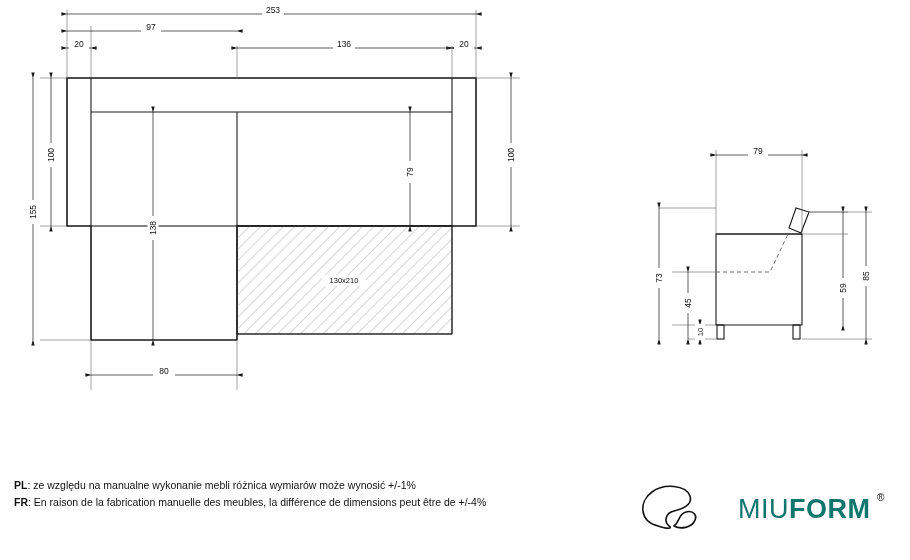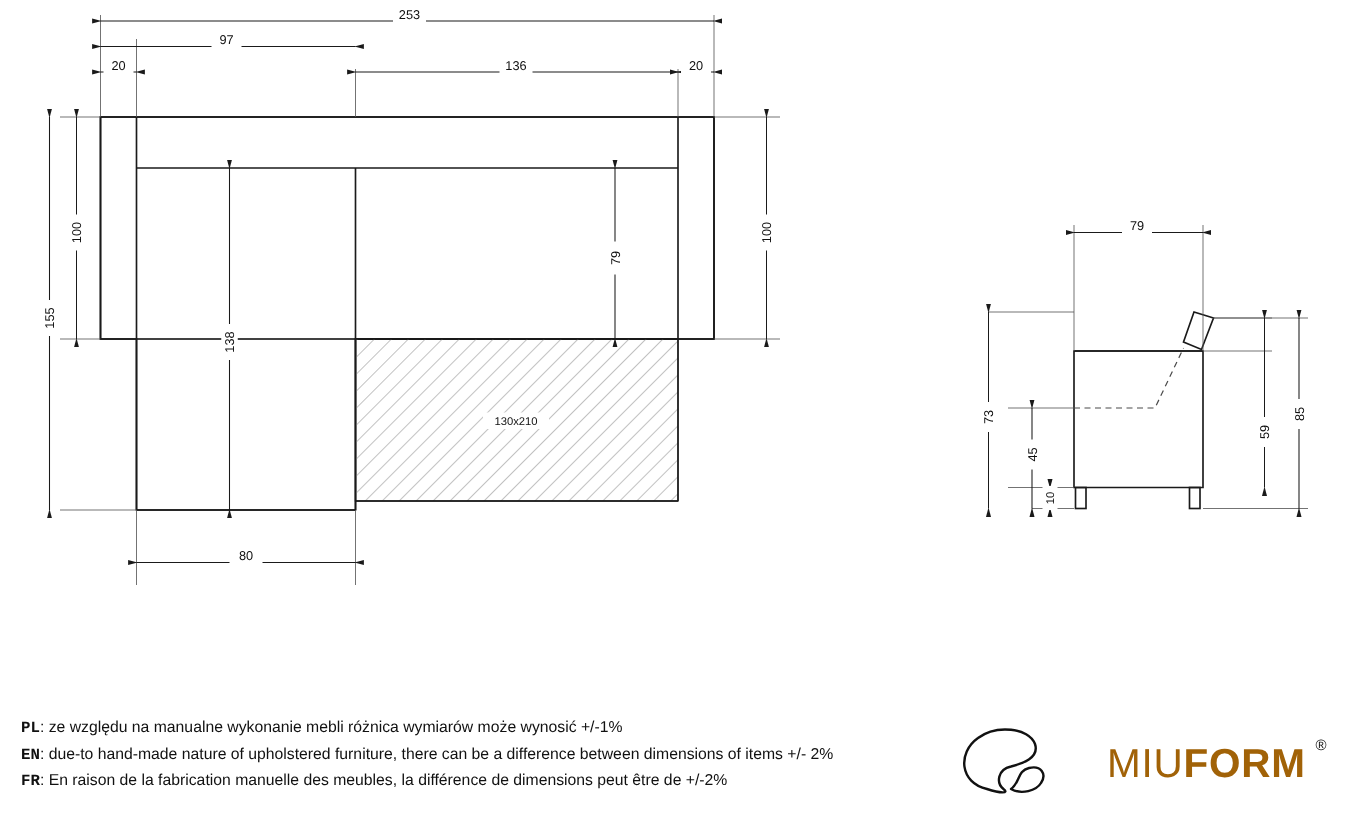--- a/index.html
+++ b/index.html
@@ -34,36 +34,35 @@
     width: 600px;
     font-size: 10.5px;
     line-height: 16.5px;
     color: #111;
   }
   .legal .row {
     white-space: nowrap;
   }
   .legal .code {
     font-weight: bold;
-    font-family: Liberation Mono, monospace;
   }
   .brand {
     position: absolute;
     right: 16px;
     top: 482px;
     width: 260px;
     height: 58px;
   }
   .brand-text {
     position: absolute;
     left: 104px;
     top: 12px;
     font-size: 27px;
     letter-spacing: 0.5px;
-    color: #a16207;
+    color: #0f766e;
   }
   .brand-text .light { font-weight: 400; }
   .brand-text .bold { font-weight: 700; }
   .brand-reg {
     position: absolute;
     left: 243px;
     top: 10px;
     font-size: 10px;
     color: #111;
   }
@@ -244,24 +243,21 @@
       </g>
     </g>
 
   </svg>
 
   <div class="legal">
     <div class="row">
       <span class="code">PL</span><span>: ze względu na manualne wykonanie mebli różnica wymiarów może wynosić +/-1%</span>
     </div>
     <div class="row">
-      <span class="code">EN</span><span>: due-to hand-made nature of upholstered furniture, there can be a difference between dimensions of items +/- 2%</span>
-    </div>
-    <div class="row">
-      <span class="code">FR</span><span>: En raison de la fabrication manuelle des meubles, la différence de dimensions peut être de +/-2%</span>
+      <span class="code">FR</span><span>: En raison de la fabrication manuelle des meubles, la différence de dimensions peut être de +/-4%</span>
     </div>
   </div>
 
   <div class="brand">
     <svg width="100" height="58" viewBox="0 0 100 58">
       <path d="M24,44 C6,40 4,20 18,10 C30,1 52,3 56,14 C59,23 48,27 40,29 C31,31 30,40 35,44 C39,47 33,47 24,44 Z" fill="none" stroke="#111" stroke-width="1.6" stroke-linejoin="round"></path>
       <path d="M40,44 C46,40 44,32 52,30 C60,28 64,34 60,40 C57,45 47,48 40,44 Z" fill="none" stroke="#111" stroke-width="1.6" stroke-linejoin="round"></path>
     </svg>
     <div class="brand-text">
       <span class="light">MIU</span><span class="bold">FORM</span>

